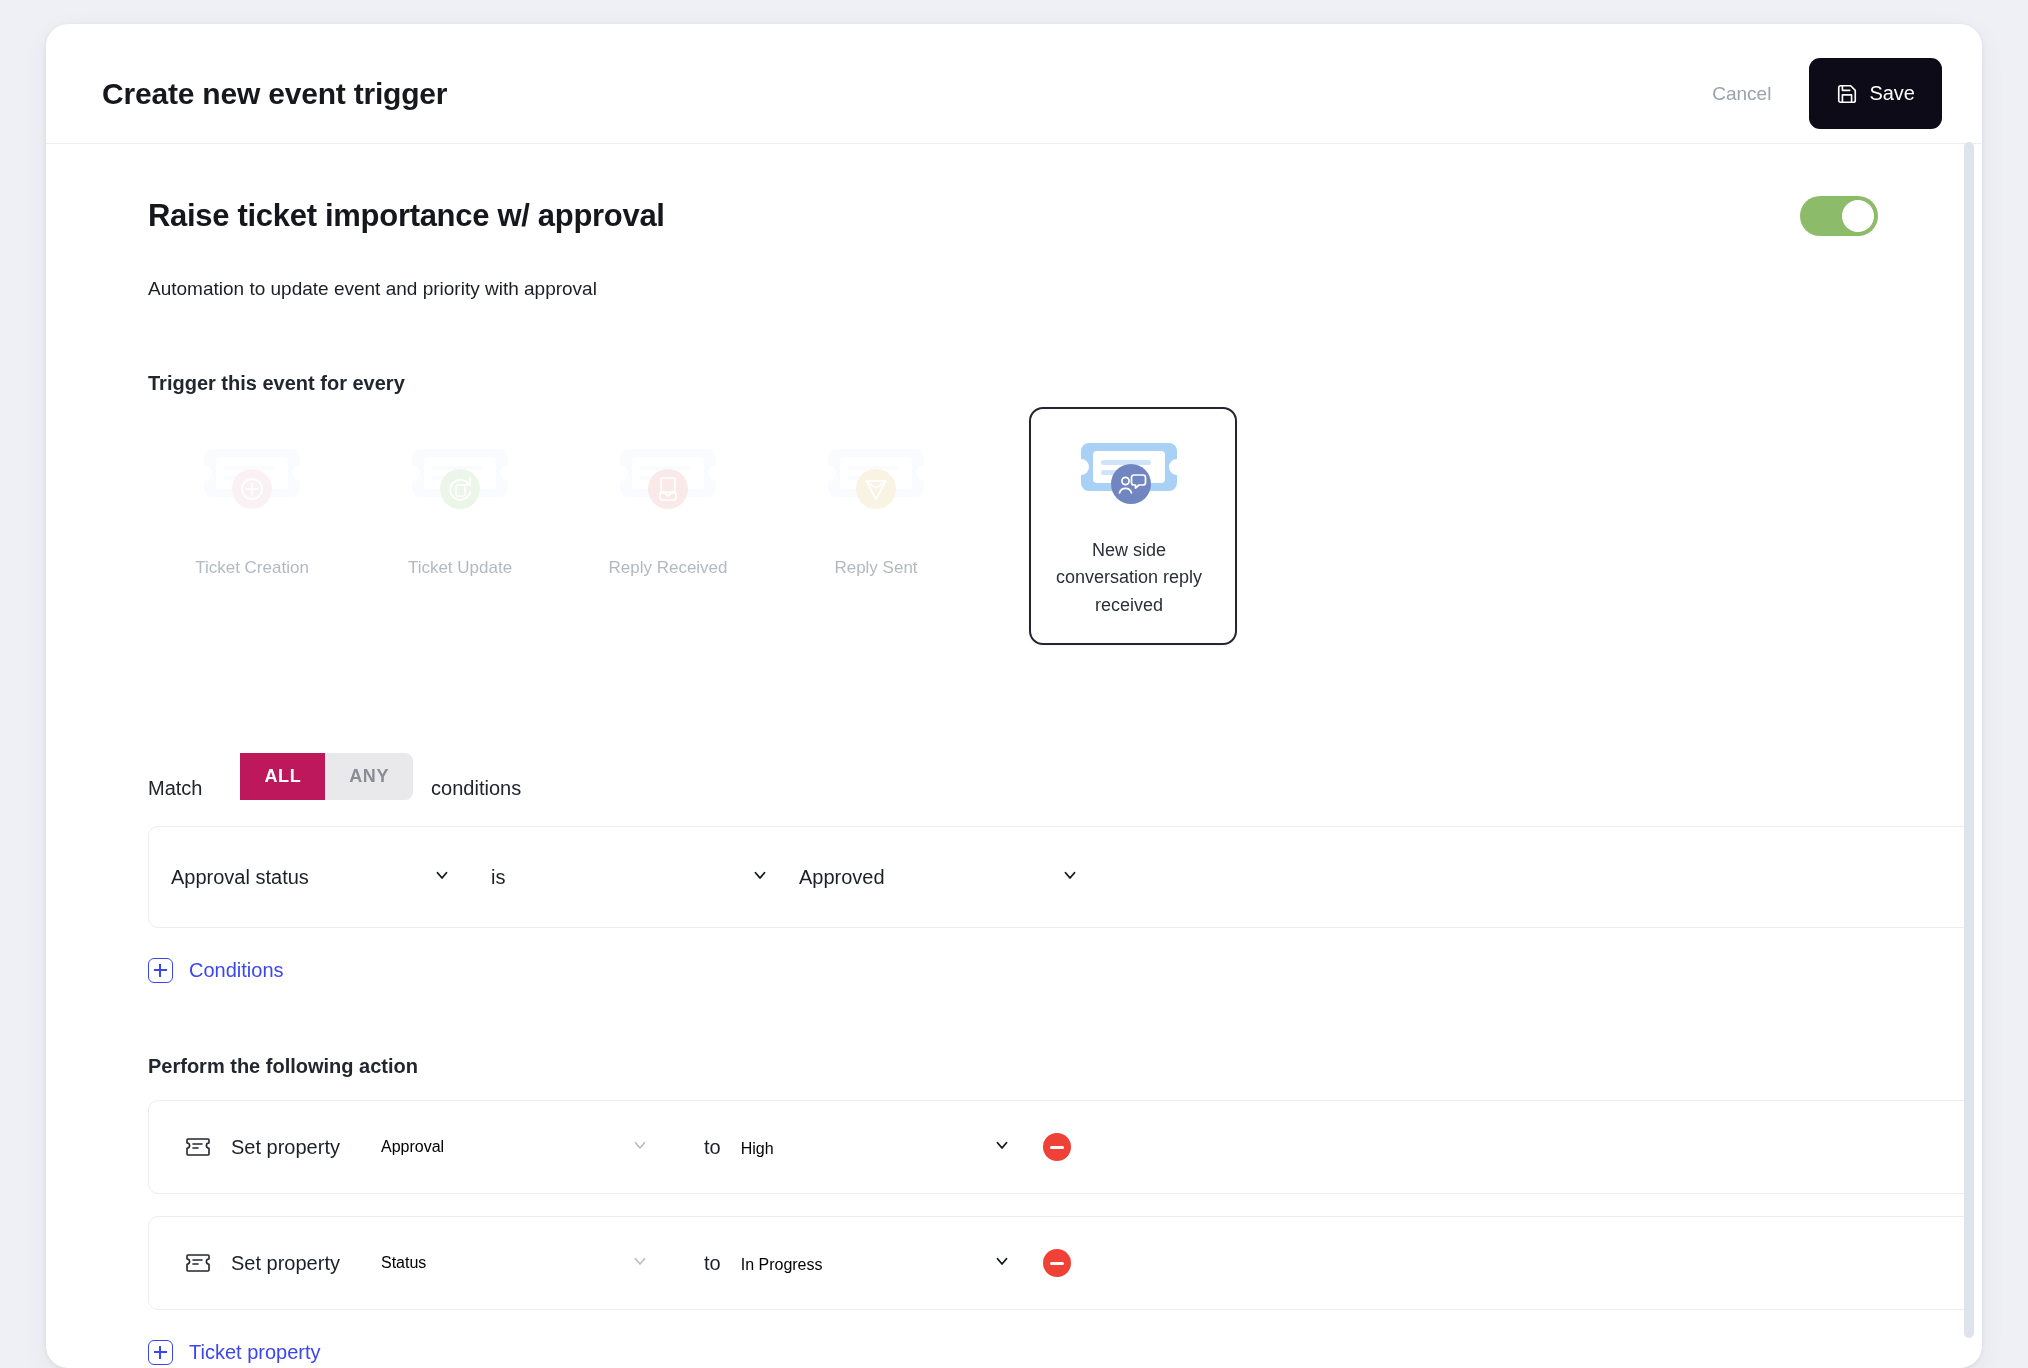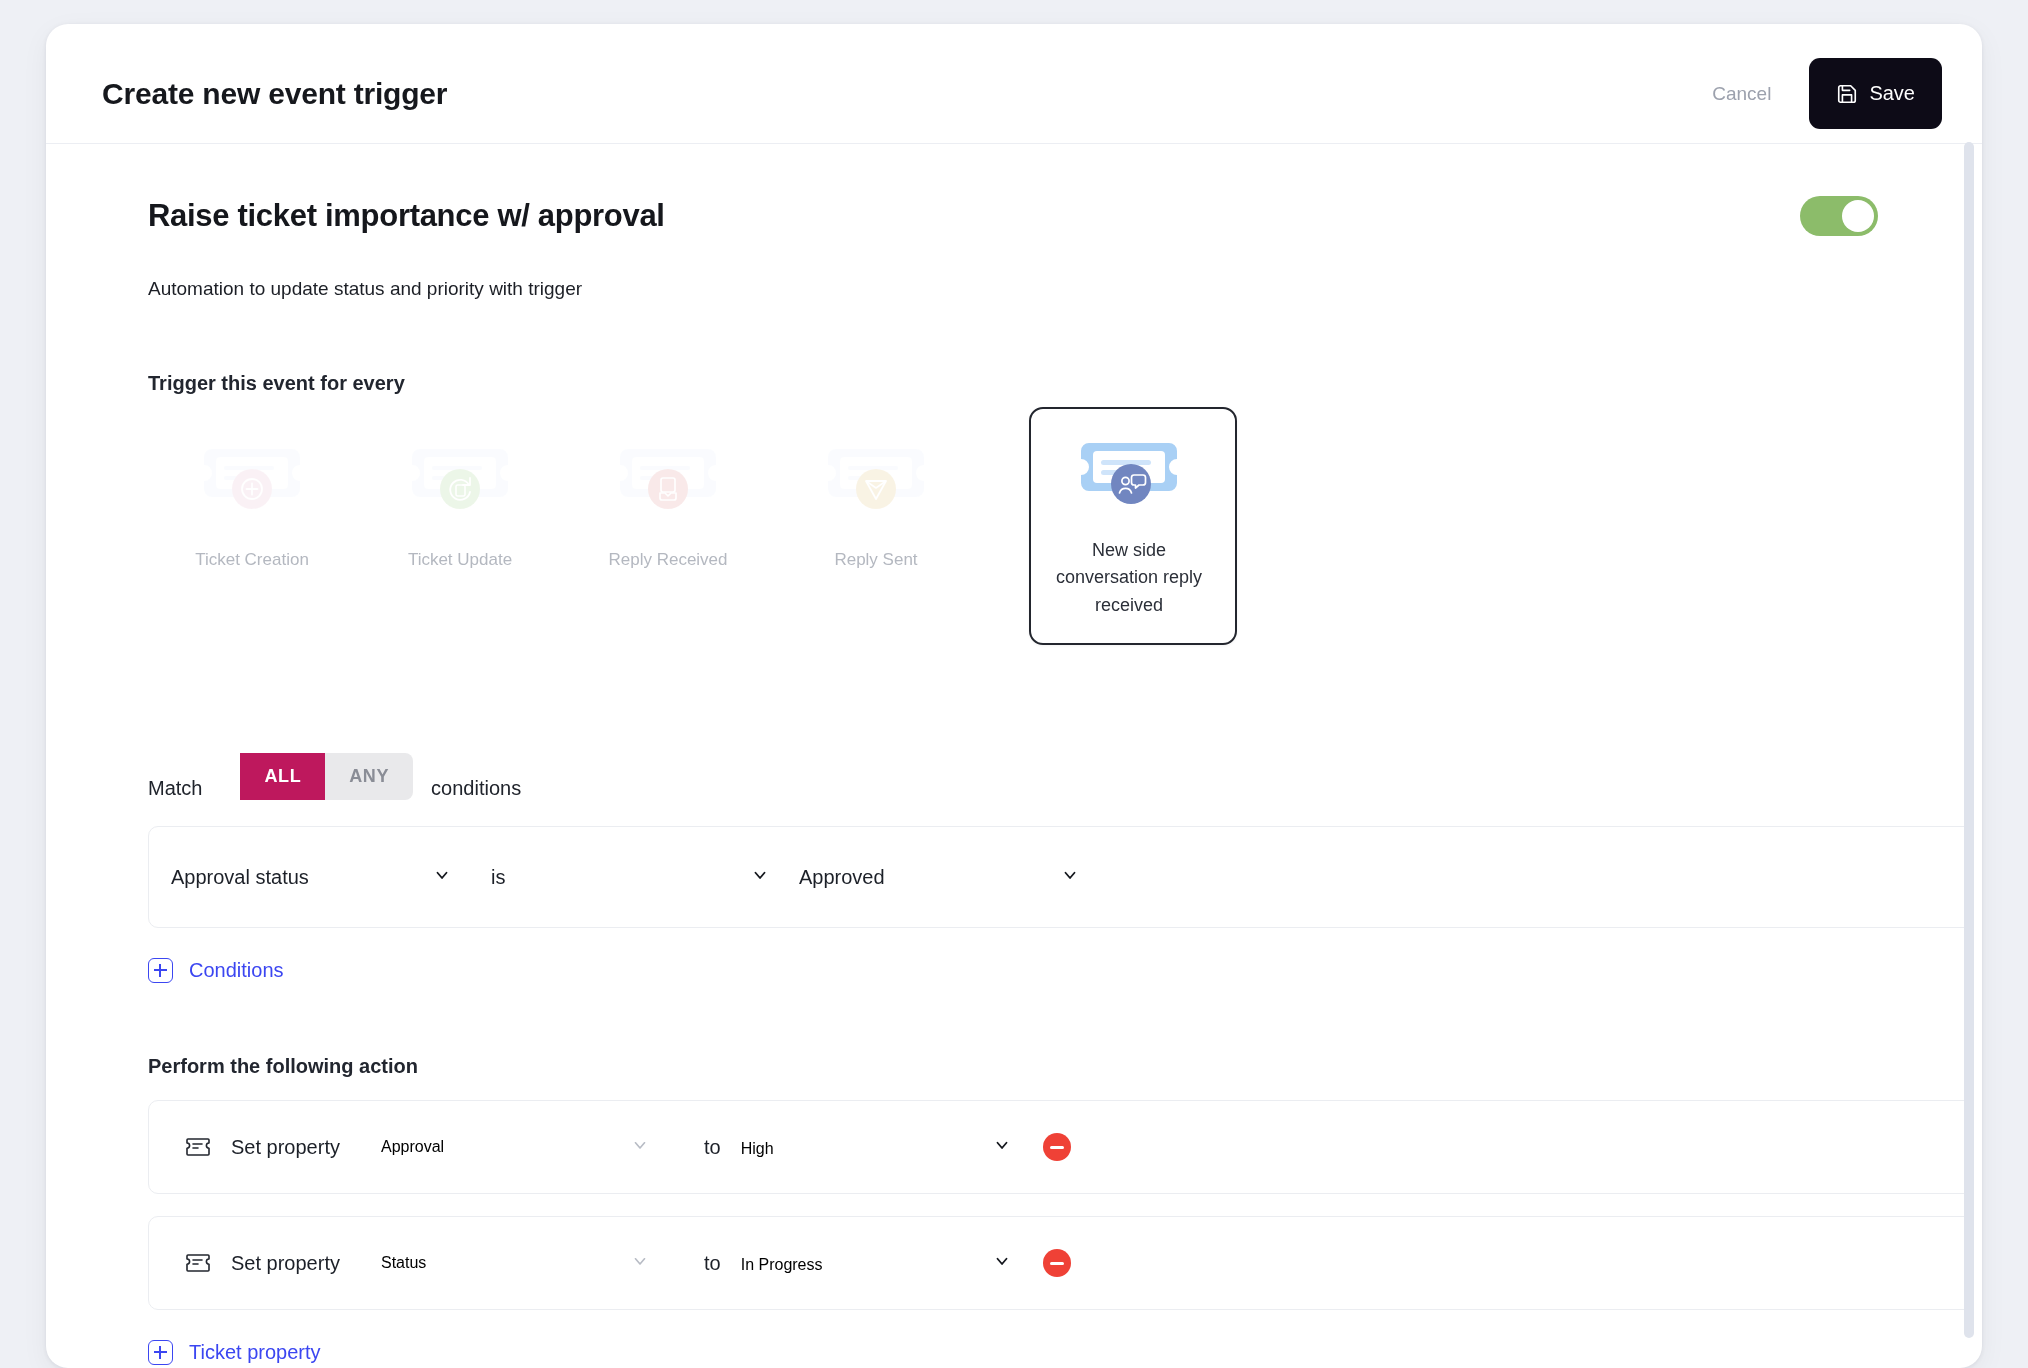--- a/index.html
+++ b/index.html
@@ -149,21 +149,21 @@
     padding: 18px 24px 24px 16px;
     margin-left: 49px;
     box-shadow: 0 1px 3px rgba(0,0,0,.05);
   }
   .evt .glyph {
     position: relative;
     width: 104px;
     height: 88px;
   }
   .evt .cap {
-    margin-top: 26px;
+    margin-top: 34px;
     font-size: 17px;
     color: #b4b8c0;
     text-align: center;
     line-height: 1.52;
   }
   .evt.selected .cap {
     color: #2b2f38;
     font-size: 18px;
     margin-top: 22px;
   }
@@ -305,21 +305,21 @@
 
     <div class="body">
 
       <div class="row-title">
         <div class="auto-title">Raise ticket importance w/ approval</div>
         <button class="toggle">
           <span class="knob"></span>
         </button>
       </div>
 
-      <div class="auto-sub">Automation to update status and priority with trigger</div>
+      <div class="auto-sub">Automation to update event and priority with approval</div>
 
       <div class="sec-label">Trigger this event for every</div>
 
       
       <div class="events">
 
         <div class="evt">
           <div class="glyph faded">
             <svg width="104" height="88" viewBox="0 0 104 88">
               <path d="M12 16h80a8 8 0 0 1 8 8v8a8 8 0 0 0 0 16v8a8 8 0 0 1-8 8H12a8 8 0 0 1-8-8v-8a8 8 0 0 0 0-16v-8a8 8 0 0 1 8-8z" fill="#e4edfb"></path>

